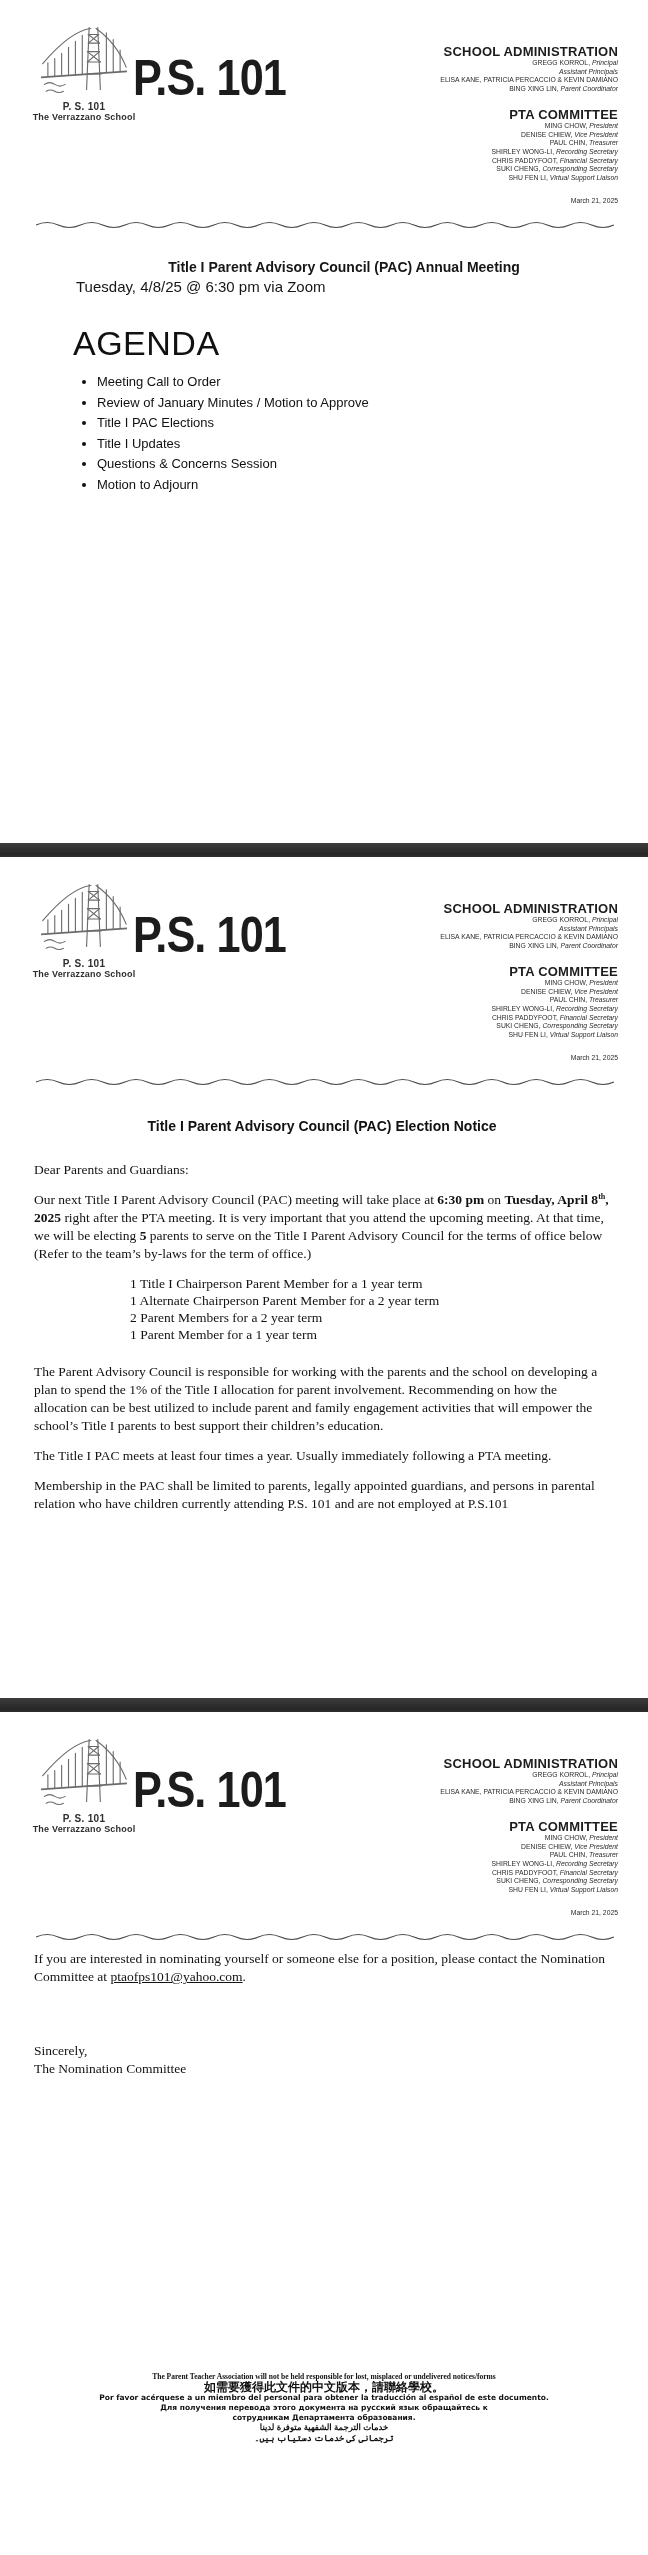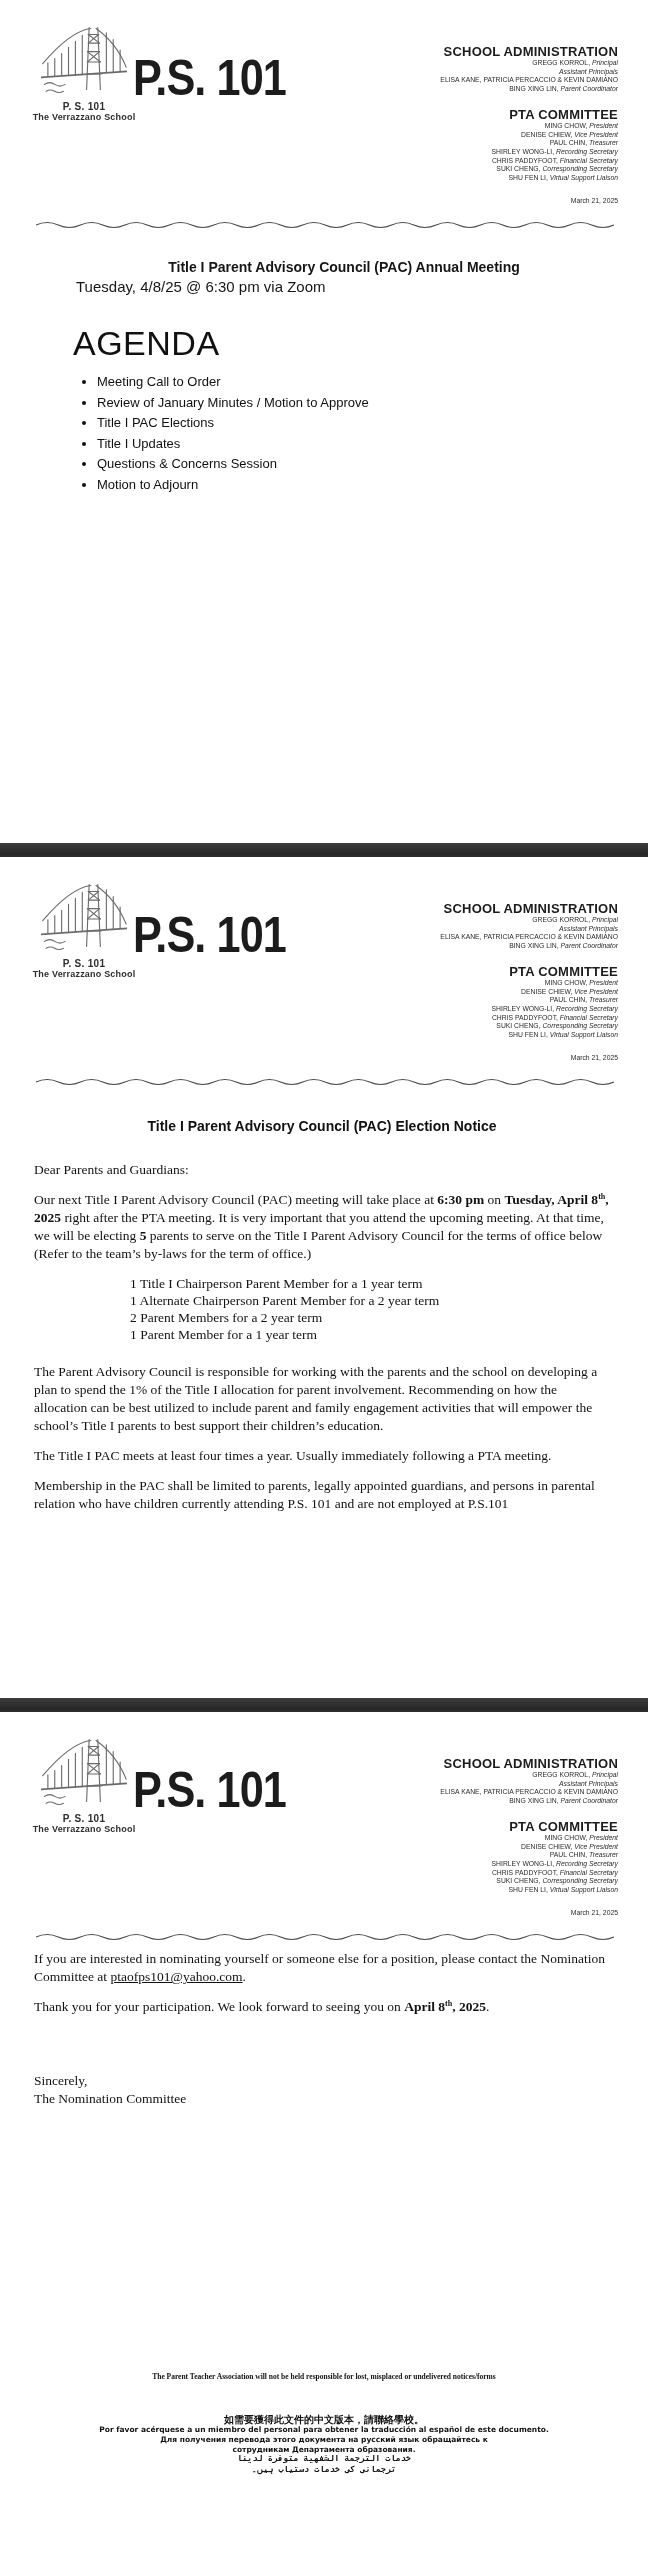--- a/index.html
+++ b/index.html
@@ -48,24 +48,24 @@
   .terms{margin:0 0 20px 96px;line-height:17px;}
   sup{font-size:60%;vertical-align:super;line-height:0;}
   .b{font-weight:bold;}
   .email-link{color:#121212;text-decoration:underline;cursor:pointer;}
   .closing{margin-top:56px;}
 
   
   .pta-footer{position:absolute;left:0;right:0;top:660px;text-align:center;
               font-weight:bold;color:#111;}
   .f-en{font-size:7.5px;line-height:10px;font-family:"Liberation Serif",serif;}
-  .f-zh{font-size:10px;line-height:11px;font-family:"DejaVu Sans",sans-serif;margin-top:32px;}
+  .f-zh{font-size:12px;line-height:11px;font-family:"DejaVu Sans",sans-serif;}
   .f-es{font-size:7.5px;line-height:10px;font-family:"DejaVu Sans",sans-serif;}
   .f-ru{font-size:7.5px;line-height:9.5px;font-family:"DejaVu Sans",sans-serif;}
-  .f-ar,.f-ur{font-size:8.5px;line-height:11px;font-family:Liberation Mono, monospace;direction:rtl;}
+  .f-ar,.f-ur{font-size:8.5px;line-height:11px;font-family:Liberation Sans, sans-serif;direction:rtl;}
 </style>
 </head>
 <body>
 
 <div id="doc">
 
   <div class="page page-1">
 
     <div class="logo-block">
       <svg class="bridge-svg" viewBox="0 0 100 88" width="86" height="76">
@@ -230,21 +230,20 @@
       <div class="hr-line"><span>SHU FEN LI, </span><span class="role">Virtual Support Liaison</span></div>
       <div class="hr-date">March 21, 2025</div>
     </div>
 
     <svg class="wave" viewBox="0 0 580 12" preserveAspectRatio="none">
       <path d="M2,7 Q13,2 24,7 T46,7 T68,7 T90,7 T112,7 T134,7 T156,7 T178,7 T200,7 T222,7 T244,7 T266,7 T288,7 T310,7 T332,7 T354,7 T376,7 T398,7 T420,7 T442,7 T464,7 T486,7 T508,7 T530,7 T552,7 T574,7" fill="none" stroke="#4a4a4a" stroke-width="1.1"></path>
     </svg>
 
     <div class="letter-body p3-body">
       <div class="para"><span>If you are interested in nominating yourself or someone else for a position, please contact the Nomination Committee at </span><span class="email-link">ptaofps101@yahoo.com</span><span>.</span></div>
-      <div class="para"><span>Thank you for your participation. We look forward to seeing you on </span><span class="b">April 8</span><sup class="b">th</sup><span class="b">, 2025</span><span>.</span></div>
       <div class="closing">
         <div>Sincerely,</div>
         <div>The Nomination Committee</div>
       </div>
     </div>
 
     <div class="pta-footer">
       <div class="f-en">The Parent Teacher Association will not be held responsible for lost, misplaced or undelivered notices/forms</div>
       <div class="f-zh">如需要獲得此文件的中文版本，請聯絡學校。</div>
       <div class="f-es">Por favor acérquese a un miembro del personal para obtener la traducción al español de este documento.</div>

